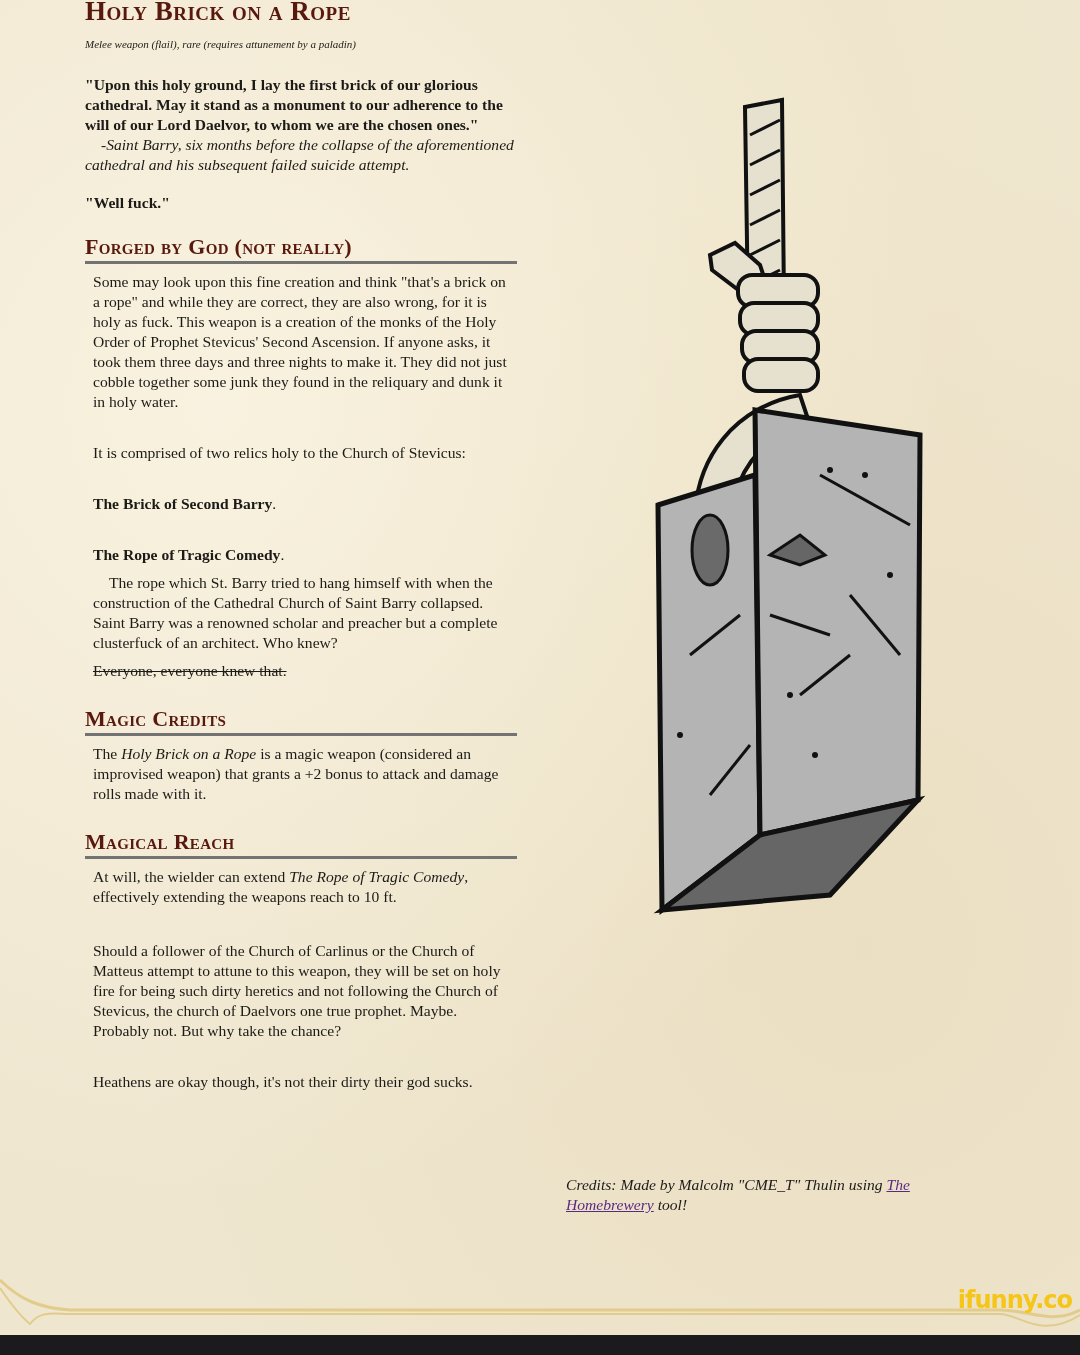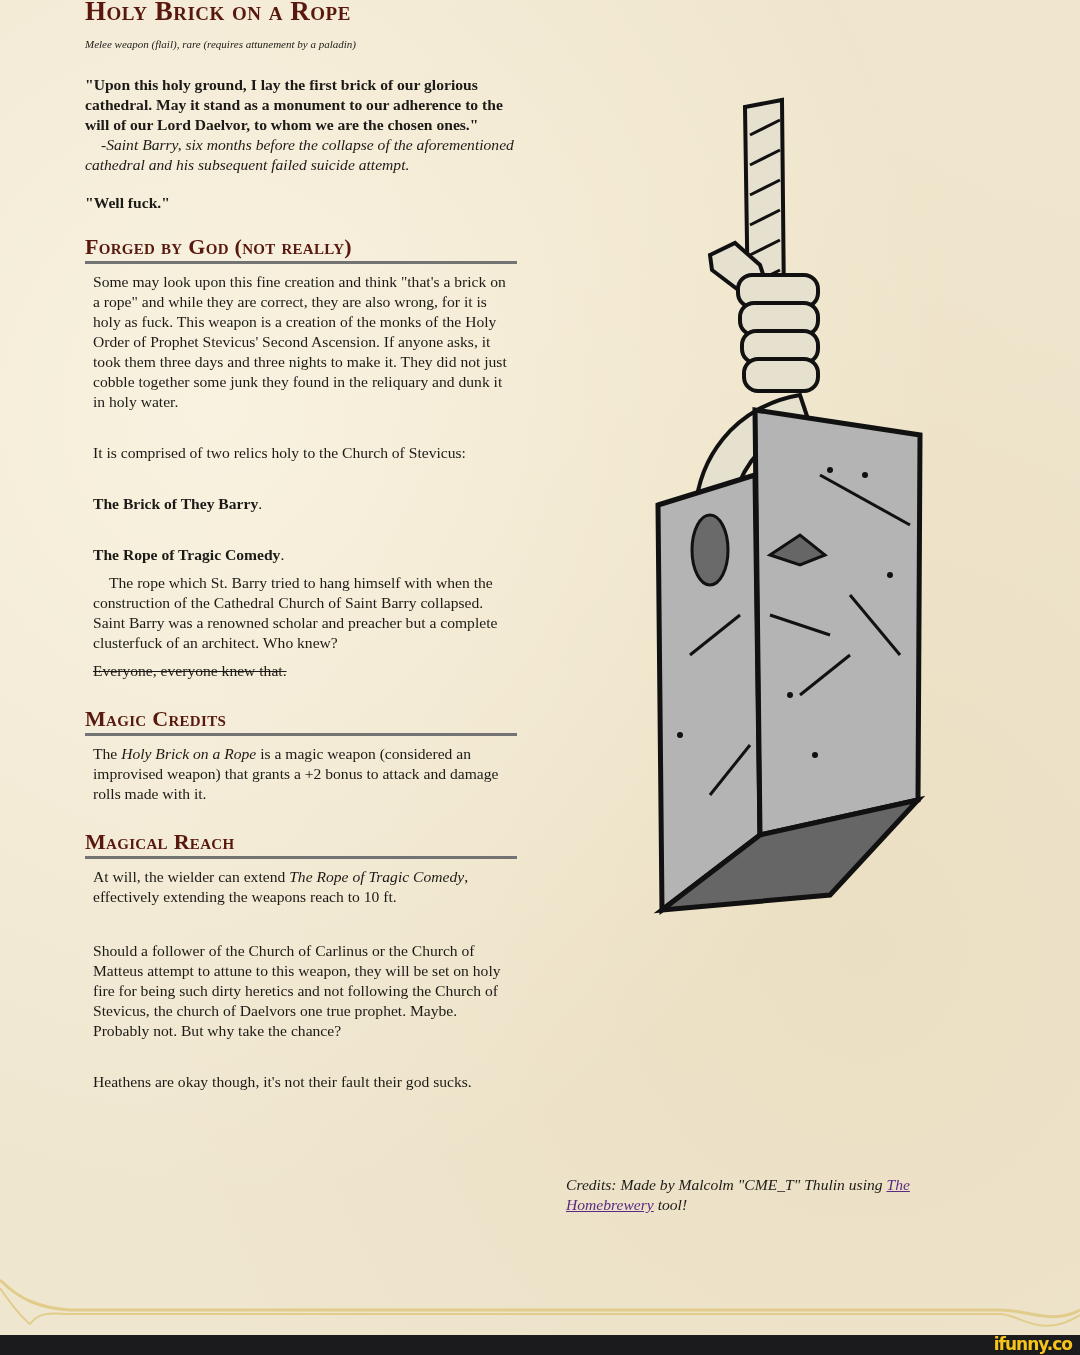--- a/index.html
+++ b/index.html
@@ -32,59 +32,59 @@
     font-family:"Liberation Serif", serif;
   }
   p { margin:8px; }
   .relic-title { font-weight:bold; }
   .strike { text-decoration:line-through; }
   .credits { position:absolute; left:566px; top:1175px; width:400px; font-style:italic; font-size:15.6px; line-height:20px; }
   .credits a { color:#5a2a82; text-decoration:underline; }
   .illus { position:absolute; left:650px; top:95px; width:280px; height:825px; }
   .footer-orn { position:absolute; left:0; top:1270px; width:1080px; height:65px; }
   .bottombar { position:absolute; left:0; top:1335px; width:1080px; height:20px; background:#1b1b1d; }
-  .wm { position:absolute; right:8px; top:1334px; font-family:"DejaVu Sans", sans-serif; font-weight:bold; font-size:17px; color:#f5c518; letter-spacing:-1px; }
+  .wm { position:absolute; right:8px; top:1286px; font-family:"DejaVu Sans", sans-serif; font-weight:bold; font-size:24px; color:#f5c518; letter-spacing:-1px; }
 </style>
 </head>
 <body>
 
 <div class="page">
   <div class="col">
     <h1>Holy Brick on a Rope</h1>
     <div class="subtitle">Melee weapon (flail), rare (requires attunement by a paladin)</div>
 
     <p class="quote">"Upon this holy ground, I lay the first brick of our glorious cathedral. May it stand as a monument to our adherence to the will of our Lord Daelvor, to whom we are the chosen ones."</p>
     <p class="attrib indent">-Saint Barry, six months before the collapse of the aforementioned cathedral and his subsequent failed suicide attempt.</p>
     <div class="gap"></div>
     <p class="quote">"Well fuck."</p>
     <div style="height:22px"></div>
 
     <h2>Forged by God (not really)</h2>
     <p>Some may look upon this fine creation and think "that's a brick on a rope" and while they are correct, they are also wrong, for it is holy as fuck. This weapon is a creation of the monks of the Holy Order of Prophet Stevicus' Second Ascension. If anyone asks, it took them three days and three nights to make it. They did not just cobble together some junk they found in the reliquary and dunk it in holy water.</p>
     <div style="height:15px"></div>
     <p>It is comprised of two relics holy to the Church of Stevicus:</p>
     <div style="height:15px"></div>
-    <p><span class="relic-title">The Brick of They Barry</span>.</p>
+    <p><span class="relic-title">The Brick of Second Barry</span>.</p>
     <div style="height:15px"></div>
     <p><span class="relic-title">The Rope of Tragic Comedy</span>.</p>
     <p class="indent">The rope which St. Barry tried to hang himself with when the construction of the Cathedral Church of Saint Barry collapsed. Saint Barry was a renowned scholar and preacher but a complete clusterfuck of an architect. Who knew?</p>
     <p class="strike">Everyone, everyone knew that.</p>
     <div style="height:18px"></div>
 
     <h2>Magic Credits</h2>
     <p><span>The </span><i>Holy Brick on a Rope</i><span> is a magic weapon (considered an improvised weapon) that grants a +2 bonus to attack and damage rolls made with it.</span></p>
     <div style="height:18px"></div>
 
     <h2>Magical Reach</h2>
     <p><span>At will, the wielder can extend </span><i>The Rope of Tragic Comedy</i><span>, effectively extending the weapons reach to 10 ft.</span></p>
     <div style="height:18px"></div>
 
     <p>Should a follower of the Church of Carlinus or the Church of Matteus attempt to attune to this weapon, they will be set on holy fire for being such dirty heretics and not following the Church of Stevicus, the church of Daelvors one true prophet. Maybe. Probably not. But why take the chance?</p>
     <div style="height:15px"></div>
-    <p>Heathens are okay though, it's not their fault their god sucks.</p>
+    <p>Heathens are okay though, it's not their dirty their god sucks.</p>
   </div>
 
   <svg class="illus" viewBox="0 0 280 825">
 
     <path d="M95 12 L132 5 L134 210 L98 215 Z" fill="#e6e0cf" stroke="#111" stroke-width="4"></path>
     <g stroke="#111" stroke-width="3" fill="none">
       <path d="M100 40 L130 25"></path>
         <path d="M100 70 L130 55"></path>
         <path d="M100 100 L130 85"></path>
       <path d="M100 130 L130 115"></path>

